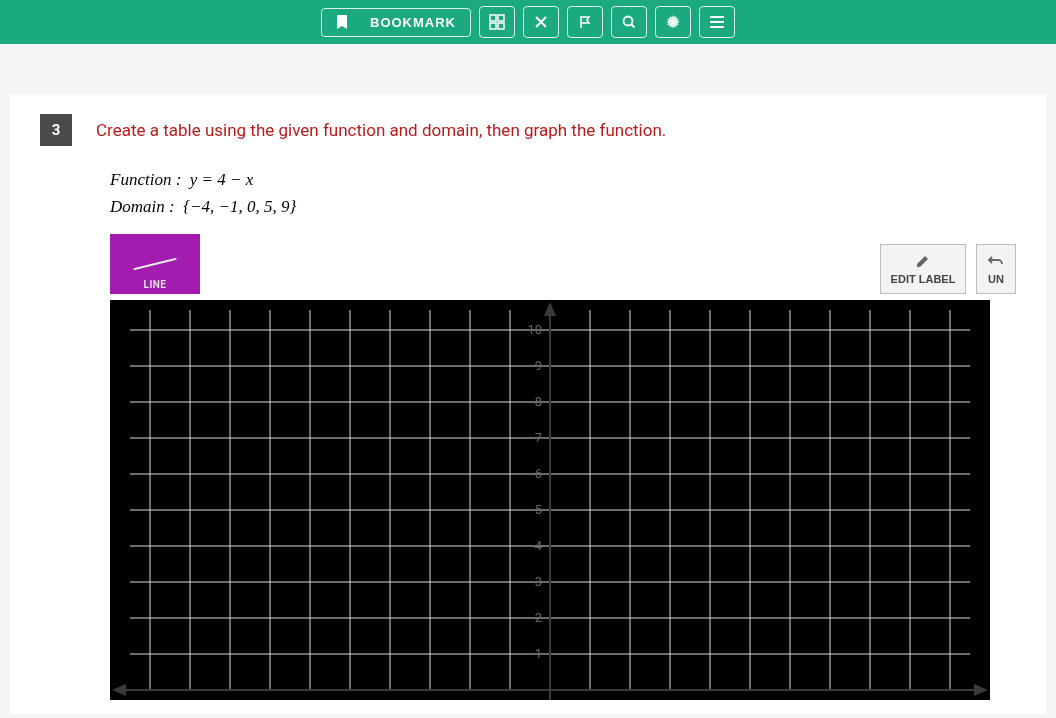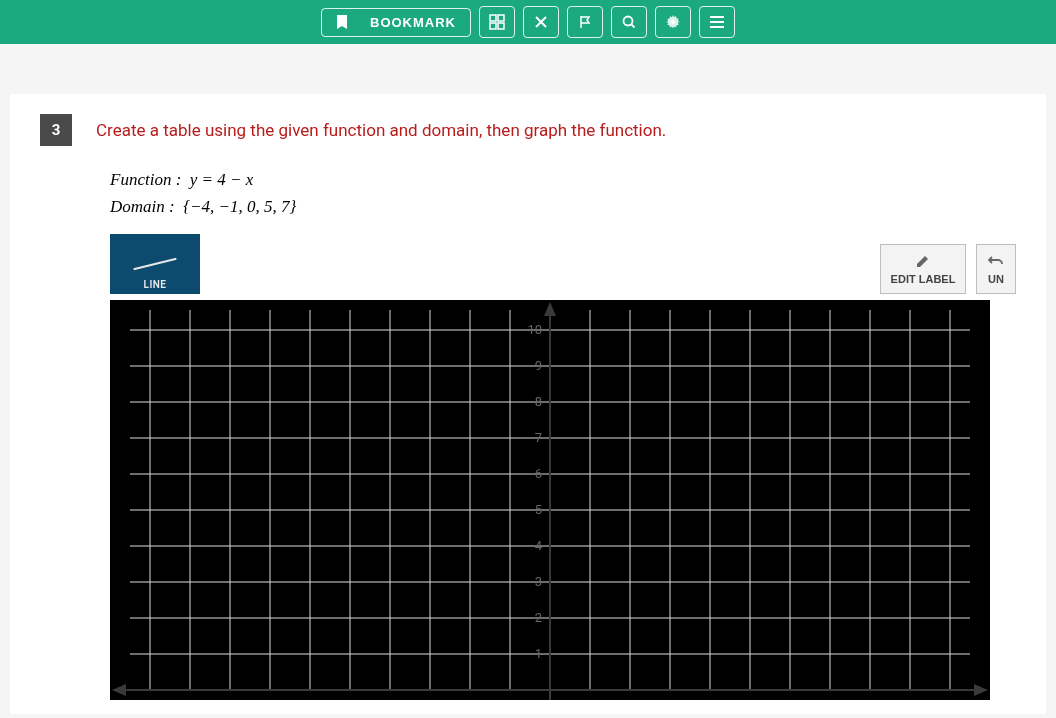--- a/index.html
+++ b/index.html
@@ -85,21 +85,21 @@
     line-height: 1.6;
   }
   .math-block .label { font-style: italic; }
   .tool-row {
     margin: 14px 0 0 70px;
     display: flex;
     align-items: flex-end;
     justify-content: space-between;
   }
   .line-tool {
-    background: #0c4a6e;
+    background: #a21caf;
     width: 90px;
     height: 60px;
     display: flex;
     flex-direction: column;
     align-items: center;
     justify-content: flex-end;
     color: #e8e8e8;
     font-size: 10px;
     font-weight: 600;
     letter-spacing: 0.5px;
@@ -208,21 +208,21 @@
     <div class="qtext">Create a table using the given function and domain, then graph the function.</div>
   </div>
 
   <div class="math-block">
     <div>
       <span class="label">Function :</span>
       &nbsp;<span>y = 4 − x</span>
     </div>
     <div>
       <span class="label">Domain :</span>
-      &nbsp;<span>{−4, −1, 0, 5, 7}</span>
+      &nbsp;<span>{−4, −1, 0, 5, 9}</span>
     </div>
   </div>
 
   <div class="tool-row">
     <div class="line-tool">
       <div class="line-glyph"></div>
       <span>LINE</span>
     </div>
     <div class="right-tools">
       <button class="gray-btn">

